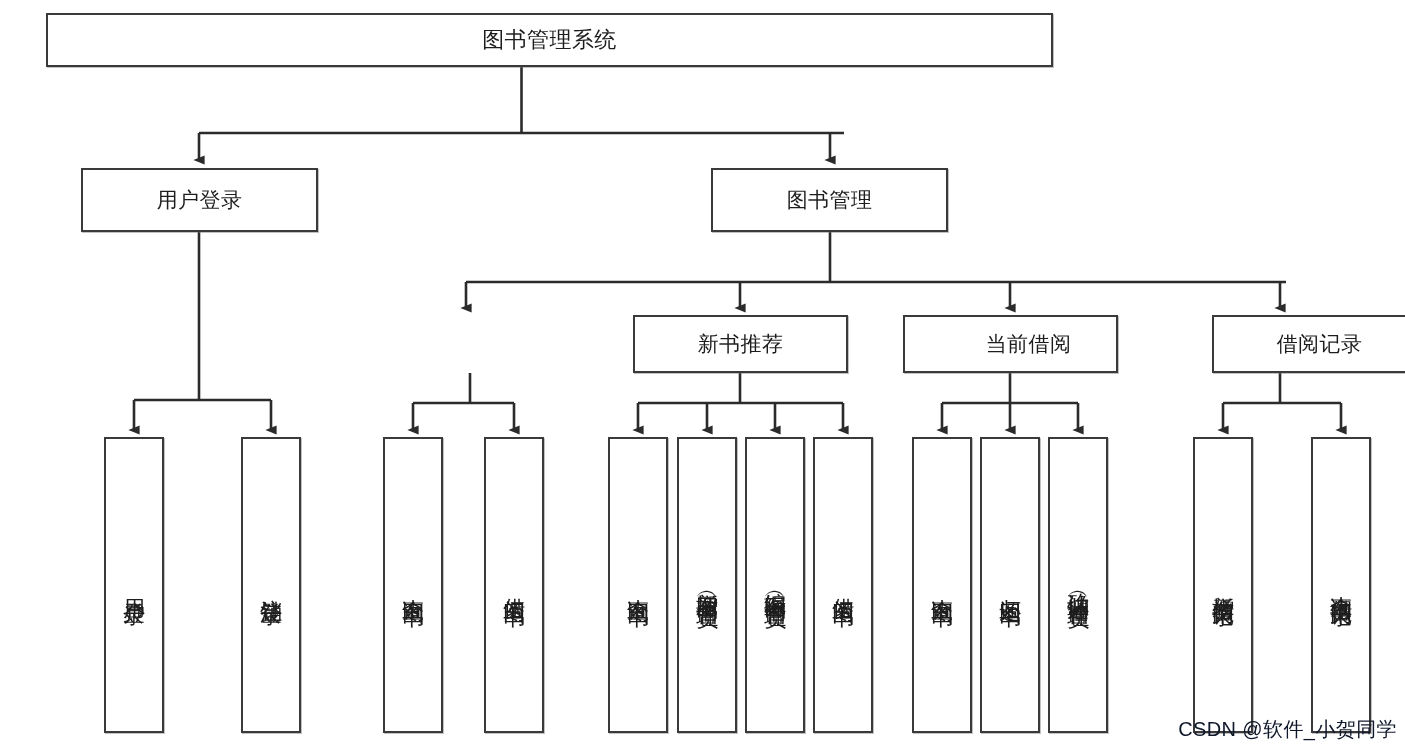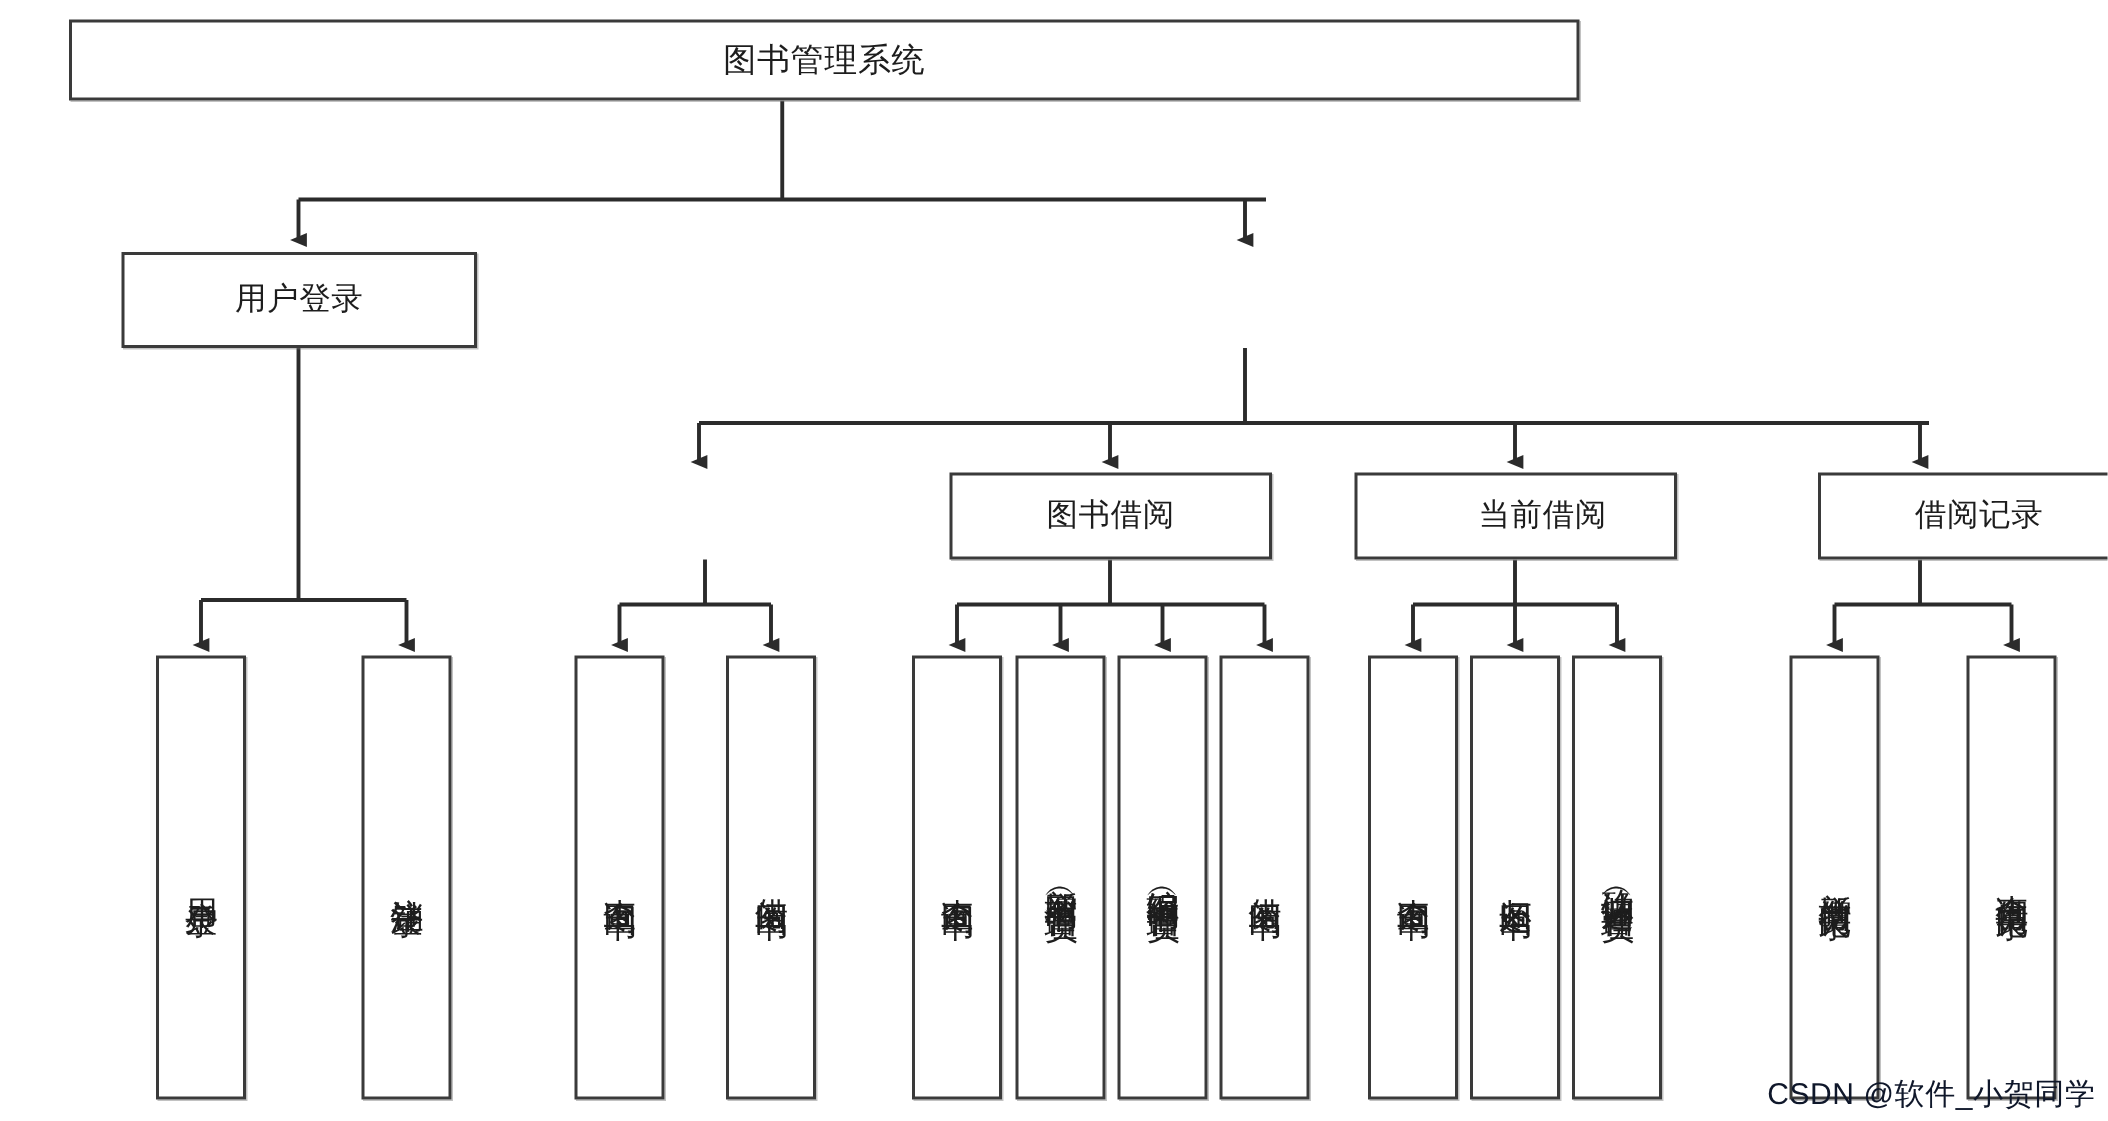--- a/index.html
+++ b/index.html
@@ -113,23 +113,26 @@
     </g>
   </svg>
 
   <div class="node h root" style="left:18px;top:13px;width:1007px;height:54px;margin-left:28px;">
     <span class="lbl">图书管理系统</span>
   </div>
 
   <div class="node h" style="left:81px;top:168px;width:237px;height:64px;">
     <span class="lbl">用户登录</span>
   </div>
+  <div class="node h" style="left:711px;top:168px;width:237px;height:64px;">
+    <span class="lbl">图书管理</span>
+  </div>
 
   <div class="node h" style="left:633px;top:315px;width:215px;height:58px;">
-    <span class="lbl">图书借阅</span>
+    <span class="lbl">新书推荐</span>
   </div>
   <div class="node h" style="left:903px;top:315px;width:215px;height:58px;padding-left:36px;">
     <span class="lbl">当前借阅</span>
   </div>
   <div class="node h" style="left:1176px;top:315px;width:215px;height:58px;margin-left:36px;">
     <span class="lbl">借阅记录</span>
   </div>
 
   <div class="node v" style="left:104px;top:437px;width:60px;height:296px;">
     <span class="lbl">用户登录</span>

